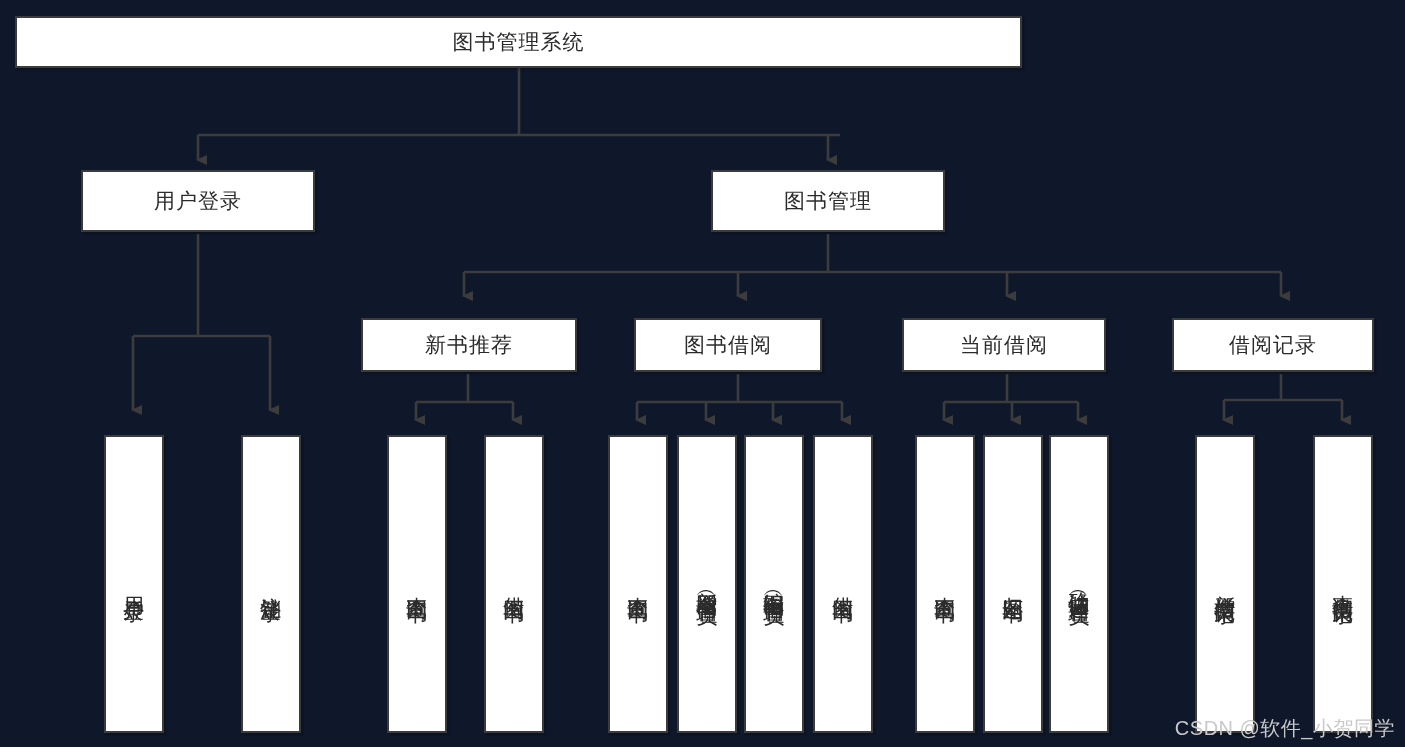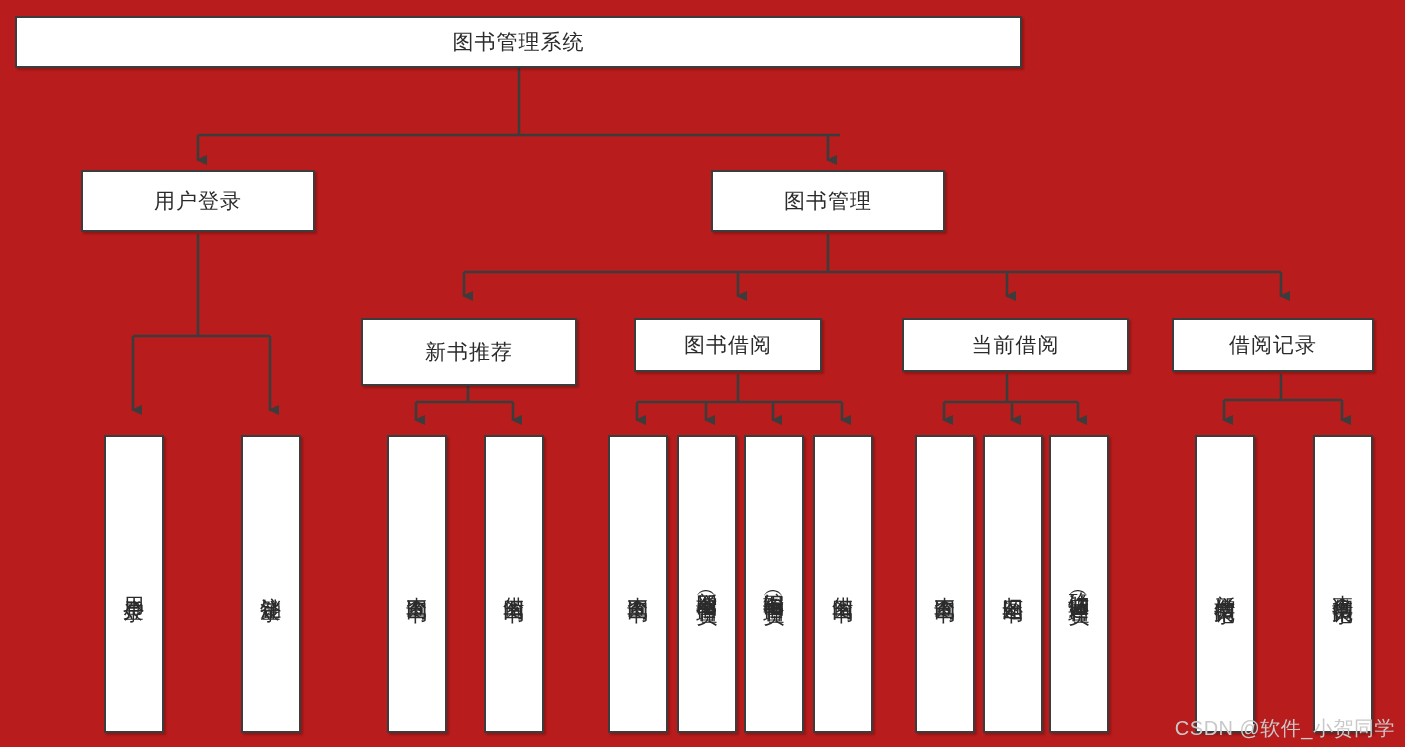--- a/index.html
+++ b/index.html
@@ -7,21 +7,21 @@
     padding: 0;
     background: #ffffff;
   }
   body {
     font-family: "Liberation Sans", "DejaVu Sans", sans-serif;
   }
   #canvas {
     position: relative;
     width: 1405px;
     height: 747px;
-    background: #b91c1c;
+    background: #0f172a;
     overflow: hidden;
   }
   
   .node {
     position: absolute;
     box-sizing: border-box;
     background: #ffffff;
     border: 2px solid #3c3c3c;
     box-shadow: 2px 2px 2px rgba(0,0,0,0.22);
     display: flex;
@@ -126,27 +126,27 @@
     <span>图书管理系统</span>
   </div>
 
   <div class="node h-node" style="left:81px; top:170px; width:234px; height:62px;">
     <span>用户登录</span>
   </div>
   <div class="node h-node" style="left:711px; top:170px; width:234px; height:62px;text-align:center;">
     <span>图书管理</span>
   </div>
 
-  <div class="node h-node" style="left:361px; top:318px; width:216px; height:68px;">
+  <div class="node h-node" style="left:361px; top:318px; width:216px; height:54px;">
     <span>新书推荐</span>
   </div>
   <div class="node h-node" style="left:634px; top:318px; width:188px; height:54px;">
     <span>图书借阅</span>
   </div>
-  <div class="node h-node" style="left:902px; top:318px; width:227px; height:54px;">
+  <div class="node h-node" style="left:902px; top:318px; width:204px; height:54px;">
     <span>当前借阅</span>
   </div>
   <div class="node h-node" style="left:1172px; top:318px; width:202px; height:54px;justify-content:center;">
     <span>借阅记录</span>
   </div>
 
   <div class="node v-node" style="left:104px; top:435px; width:60px; height:298px;">
     <span class="vlabel">用户登录</span>
   </div>
   <div class="node v-node" style="left:241px; top:435px; width:60px; height:298px;">

